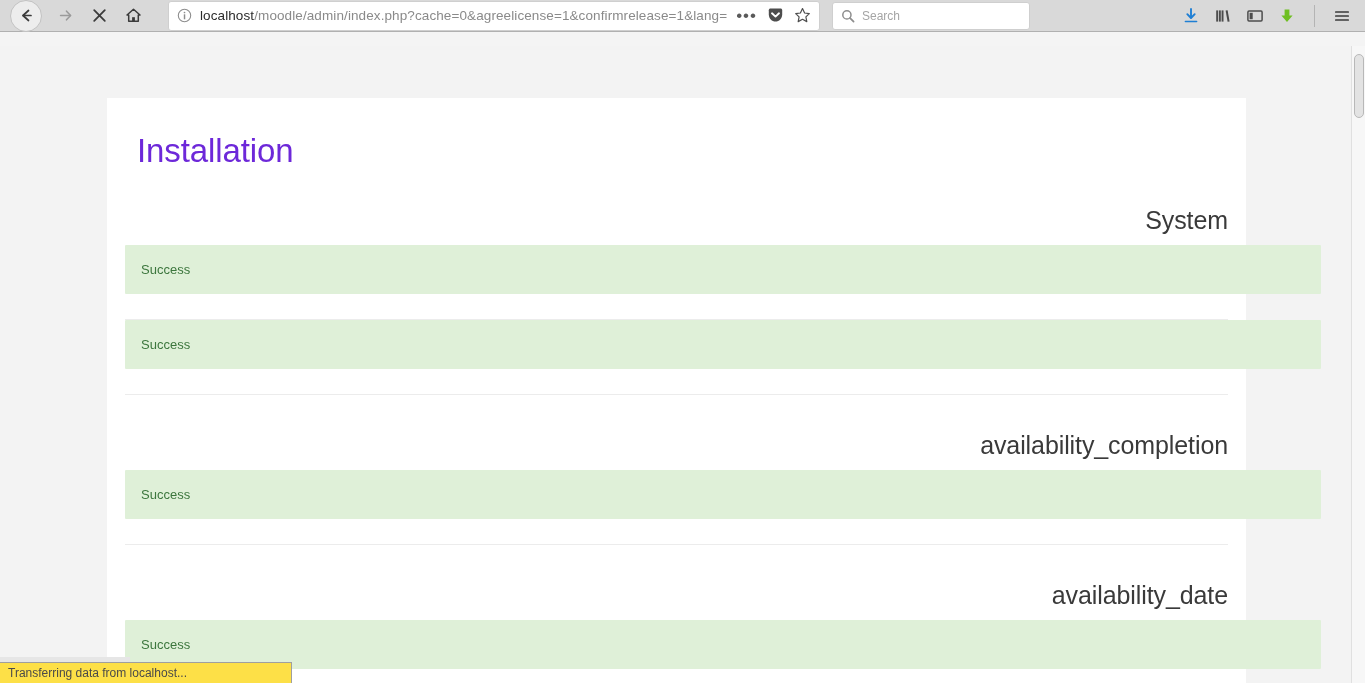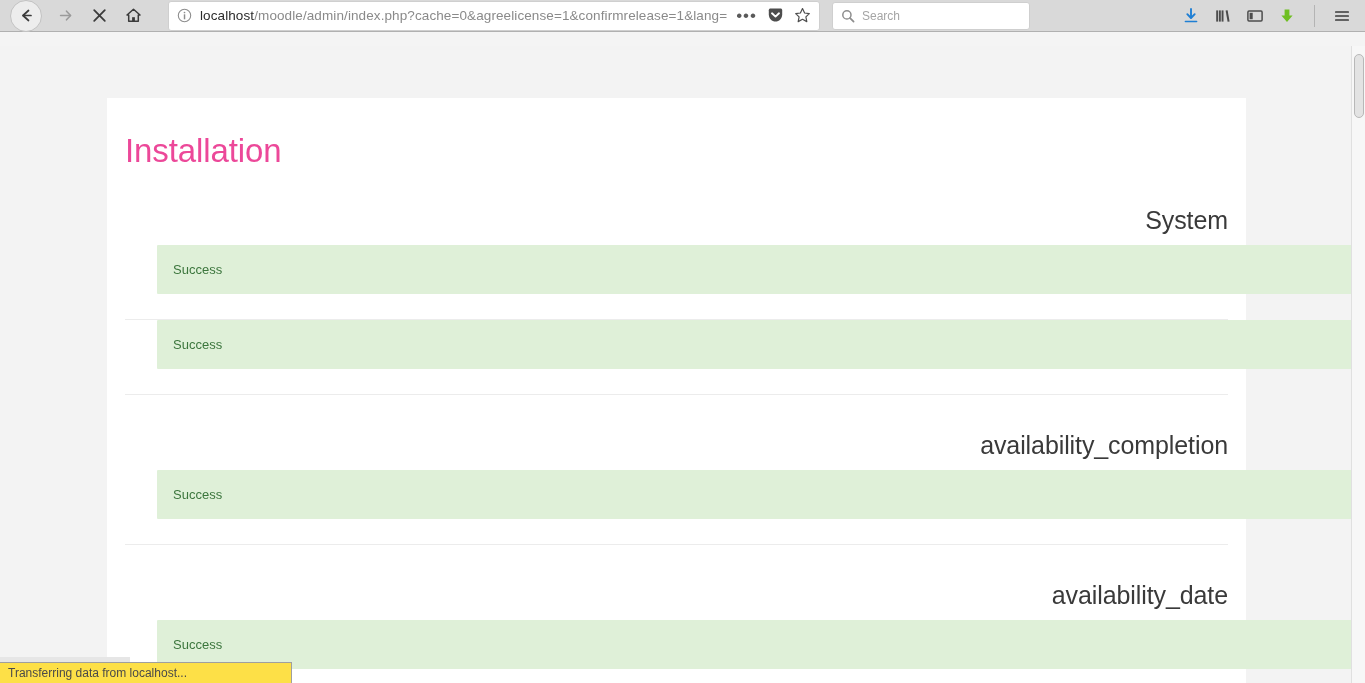--- a/index.html
+++ b/index.html
@@ -152,23 +152,23 @@
     top: 52px;
     width: 1139px;
     background: #ffffff;
     padding: 0 18px;
     min-height: 600px;
   }
 
   .page-title {
     font-size: 33px;
     font-weight: normal;
-    color: #ec4899;
+    color: #6d28d9;
     padding: 34px 0 0 0;
-    margin-left: 0px;
+    margin-left: 12px;
     letter-spacing: -0.1px;
   }
 
   .plugin-block { position: relative; }
 
   .plugin-name {
     font-size: 25px;
     font-weight: normal;
     color: #3a3a3a;
     margin-top: 36px;
@@ -180,21 +180,20 @@
   .alert-success {
     background: #dff0d8;
     color: #3c763d;
     font-size: 13px;
     padding: 14px 16px;
     width: 1196px;
     height: 49px;
     display: flex;
     align-items: center;
     border-radius: 1px;
-    margin-left: 32px;
   }
 
   .divider {
     border-top: 1px solid #ececec;
     margin-top: 25px;
   }
 
   
   .scrollbar {
     position: absolute;

